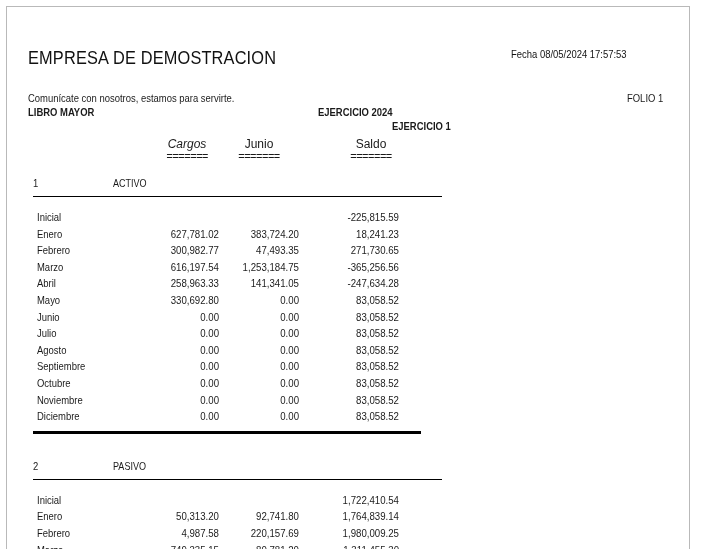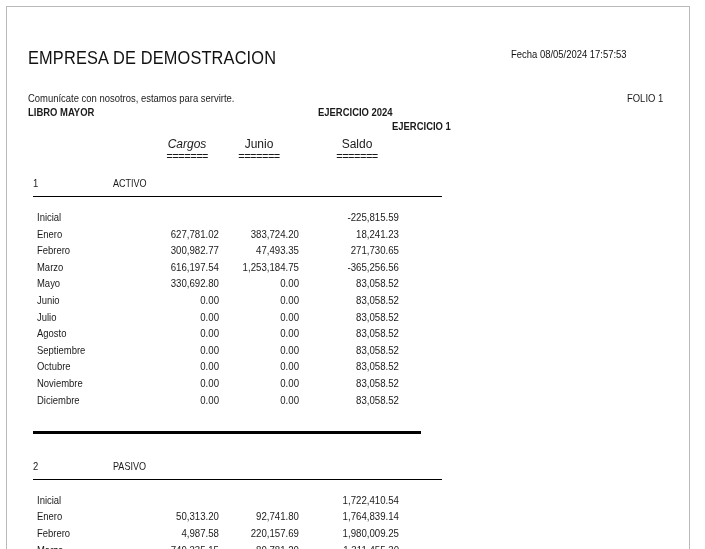--- a/index.html
+++ b/index.html
@@ -128,21 +128,21 @@
     position: absolute;
     top: 143px;
     font-size: 11px;
     text-align: center;
     letter-spacing: -0.5px;
     white-space: nowrap;
   }
 
   .col-cargos   { left: 140px; width: 80px; font-style: italic; }
   .col-abonos   { left: 212px; width: 80px; }
-  .col-saldo    { left: 310px; width: 80px; }
+  .col-saldo    { left: 324px; width: 80px; }
 
   
   .section {
     position: absolute;
     left: 0;
     width: 100%;
   }
 
   .section-head {
     position: relative;
@@ -266,20 +266,26 @@
               <div class="cell label">Febrero</div>
               <div class="cell num cargos">300,982.77</div>
               <div class="cell num abonos">47,493.35</div>
               <div class="cell num saldo">271,730.65</div>
             </div>
             <div class="row">
               <div class="cell label">Marzo</div>
               <div class="cell num cargos">616,197.54</div>
               <div class="cell num abonos">1,253,184.75</div>
               <div class="cell num saldo">-365,256.56</div>
+            </div>
+            <div class="row">
+              <div class="cell label">Abril</div>
+              <div class="cell num cargos">258,963.33</div>
+              <div class="cell num abonos">141,341.05</div>
+              <div class="cell num saldo">-247,634.28</div>
             </div>
             <div class="row">
               <div class="cell label">Mayo</div>
               <div class="cell num cargos">330,692.80</div>
               <div class="cell num abonos">0.00</div>
               <div class="cell num saldo">83,058.52</div>
             </div>
             <div class="row">
               <div class="cell label">Junio</div>
               <div class="cell num cargos">0.00</div>

